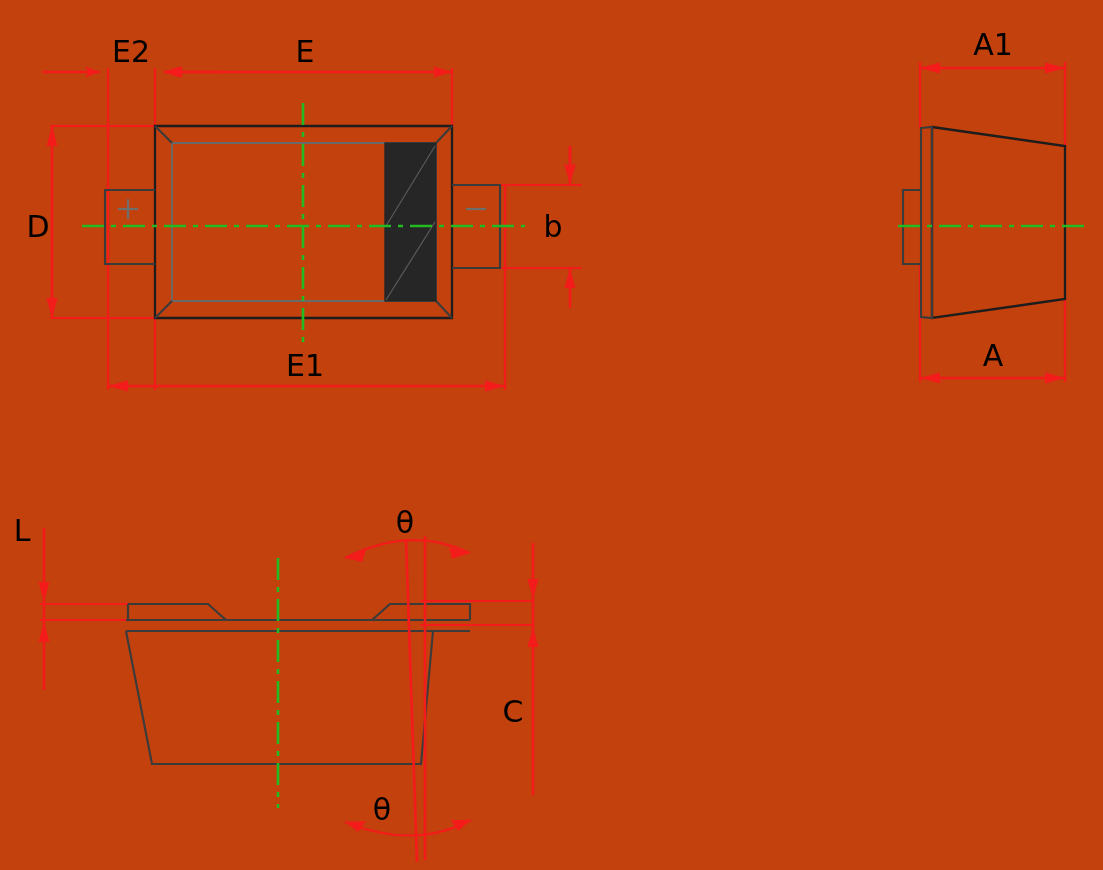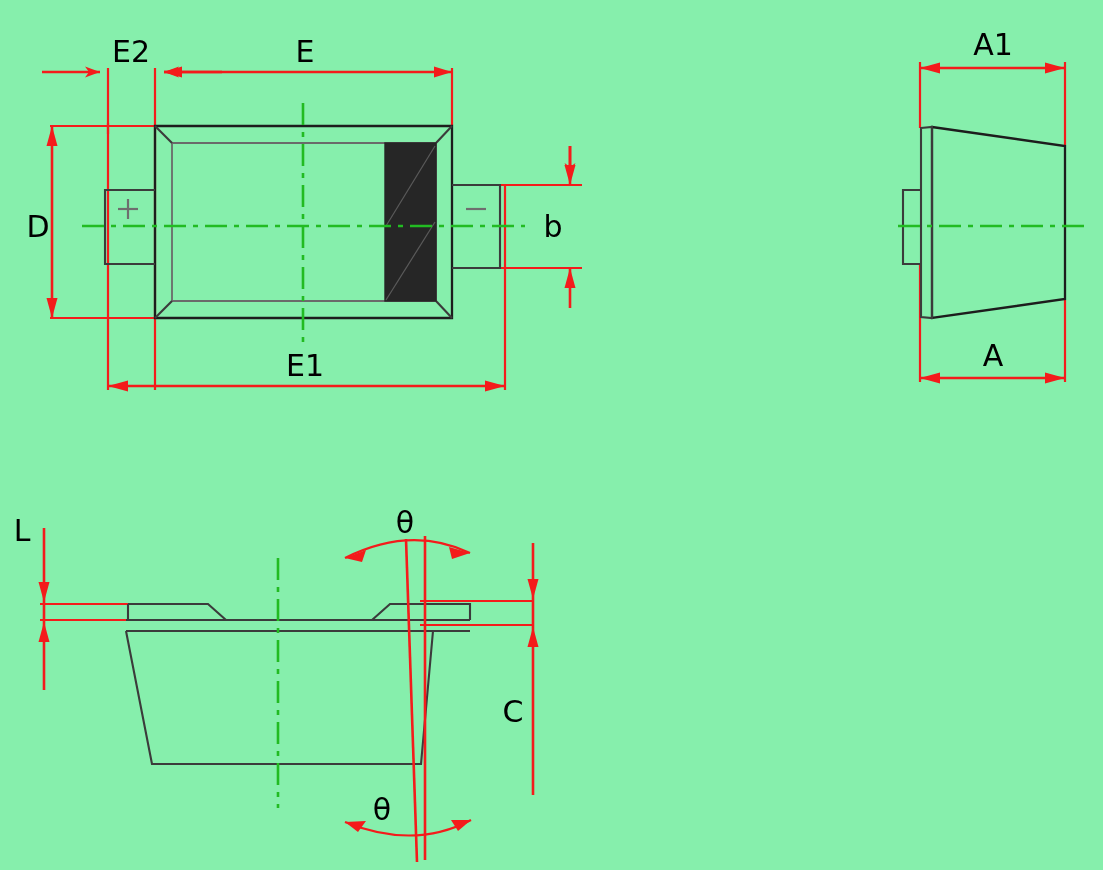--- a/index.html
+++ b/index.html
@@ -8,21 +8,21 @@
     padding: 0;
     background: #ffffff;
   }
   body {
     font-family: "DejaVu Sans", "Liberation Sans", sans-serif;
   }
   #drawing-root {
     position: relative;
     width: 1103px;
     height: 870px;
-    background: #86efac;
+    background: #c2410c;
     overflow: hidden;
   }
   #drawing-svg {
     position: absolute;
     left: 0;
     top: 0;
     width: 1103px;
     height: 870px;
     display: block;
   }

